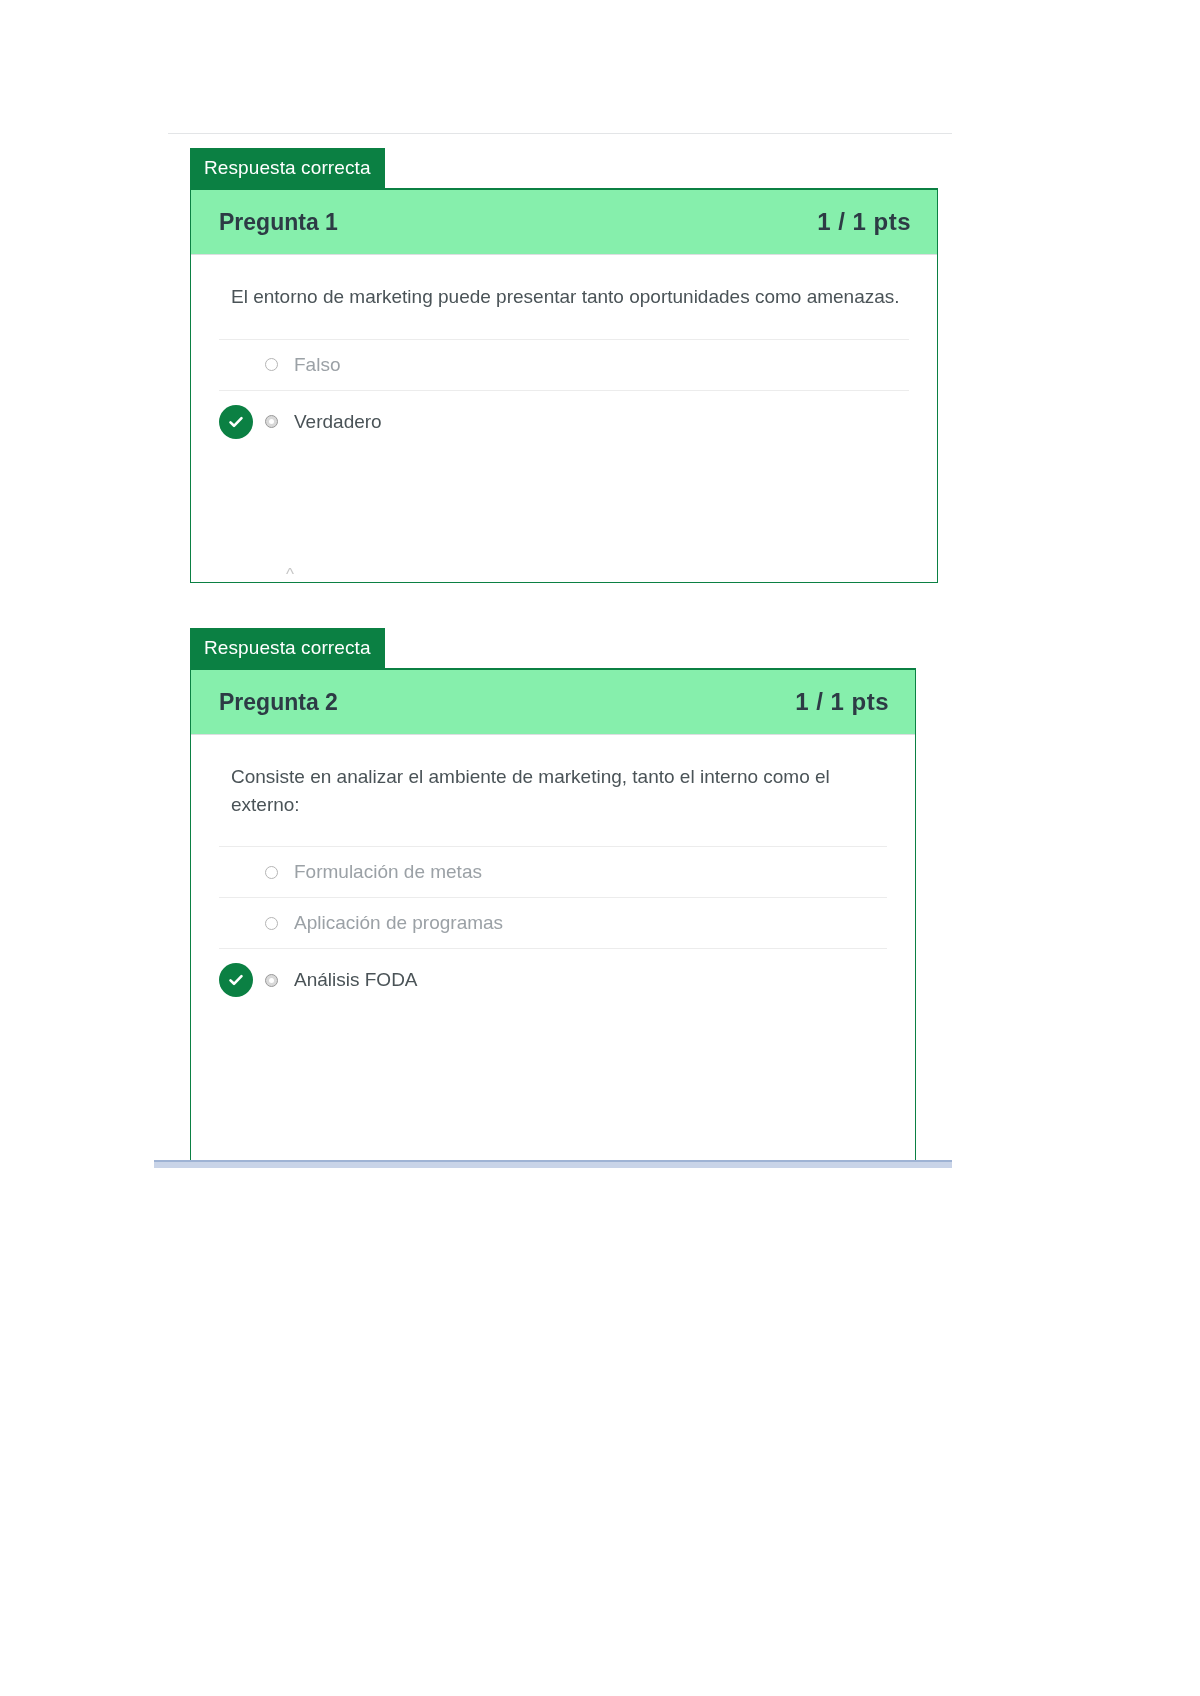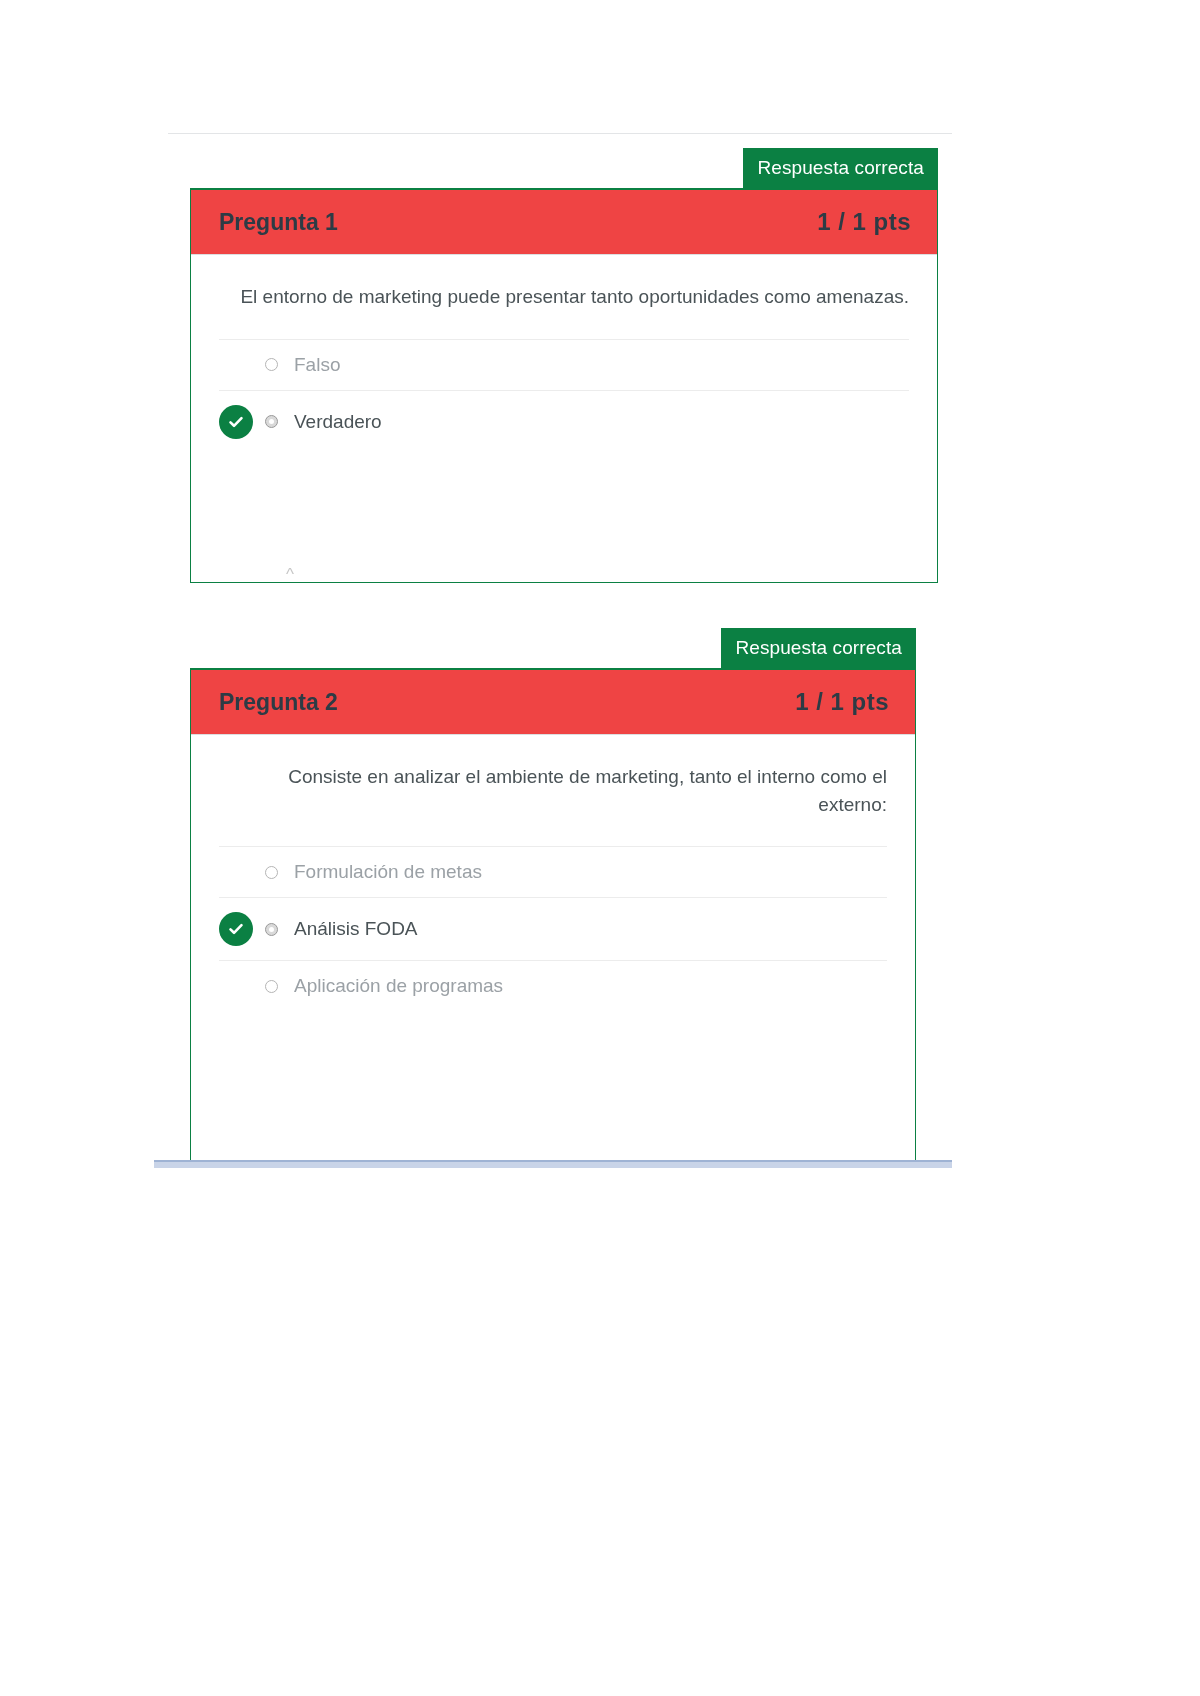--- a/index.html
+++ b/index.html
@@ -16,21 +16,20 @@
     overflow: hidden;
   }
 
   .page {
     position: absolute;
     left: 0;
     top: 0;
     width: 963px;
     height: 1696px;
     background: #ffffff;
-    text-align: right;
   }
 
   
   .top-rule {
     position: absolute;
     left: 168px;
     top: 133px;
     width: 784px;
     height: 1px;
     background: #e3e5e7;
@@ -53,21 +52,21 @@
   }
 
   .qcard {
     border: 1px solid #0b8043;
     border-top: 2px solid #0b8043;
     background: #ffffff;
     box-sizing: border-box;
   }
 
   .qheader {
-    background: #ef4444;
+    background: #86efac;
     border-bottom: 1px solid #dcdee0;
     display: flex;
     align-items: center;
     justify-content: space-between;
     padding: 18px 26px 18px 28px;
     box-sizing: border-box;
   }
   .qtitle {
     font-size: 23px;
     font-weight: bold;
@@ -253,38 +252,38 @@
 
         <div class="answers">
 
           <div class="answer-row first">
             <span class="check-slot"></span>
             <span class="radio"></span>
             <span class="answer-text">Formulación de metas</span>
           </div>
 
 
+          <div class="answer-row">
+            <span class="check-slot"></span>
+            <span class="radio"></span>
+            <span class="answer-text">Aplicación de programas</span>
+          </div>
+
           <div class="answer-row correct">
             <span class="check-slot">
               <span class="check-badge">
                 <svg width="18" height="18" viewBox="0 0 18 18" aria-hidden="true">
                   <path d="M3.5 9.4 L7 12.8 L14.5 5.2" fill="none" stroke="#ffffff" stroke-width="2.6" stroke-linecap="round" stroke-linejoin="round"></path>
                 </svg>
               </span>
             </span>
             <span class="radio selected"></span>
             <span class="answer-text">Análisis FODA</span>
           </div>
 
-          <div class="answer-row">
-            <span class="check-slot"></span>
-            <span class="radio"></span>
-            <span class="answer-text">Aplicación de programas</span>
-          </div>
-
 
         </div>
       </div>
     </div>
   </div>
 
   <div class="page-edge-line"></div>
   <div class="page-edge"></div>
 
 </div>

